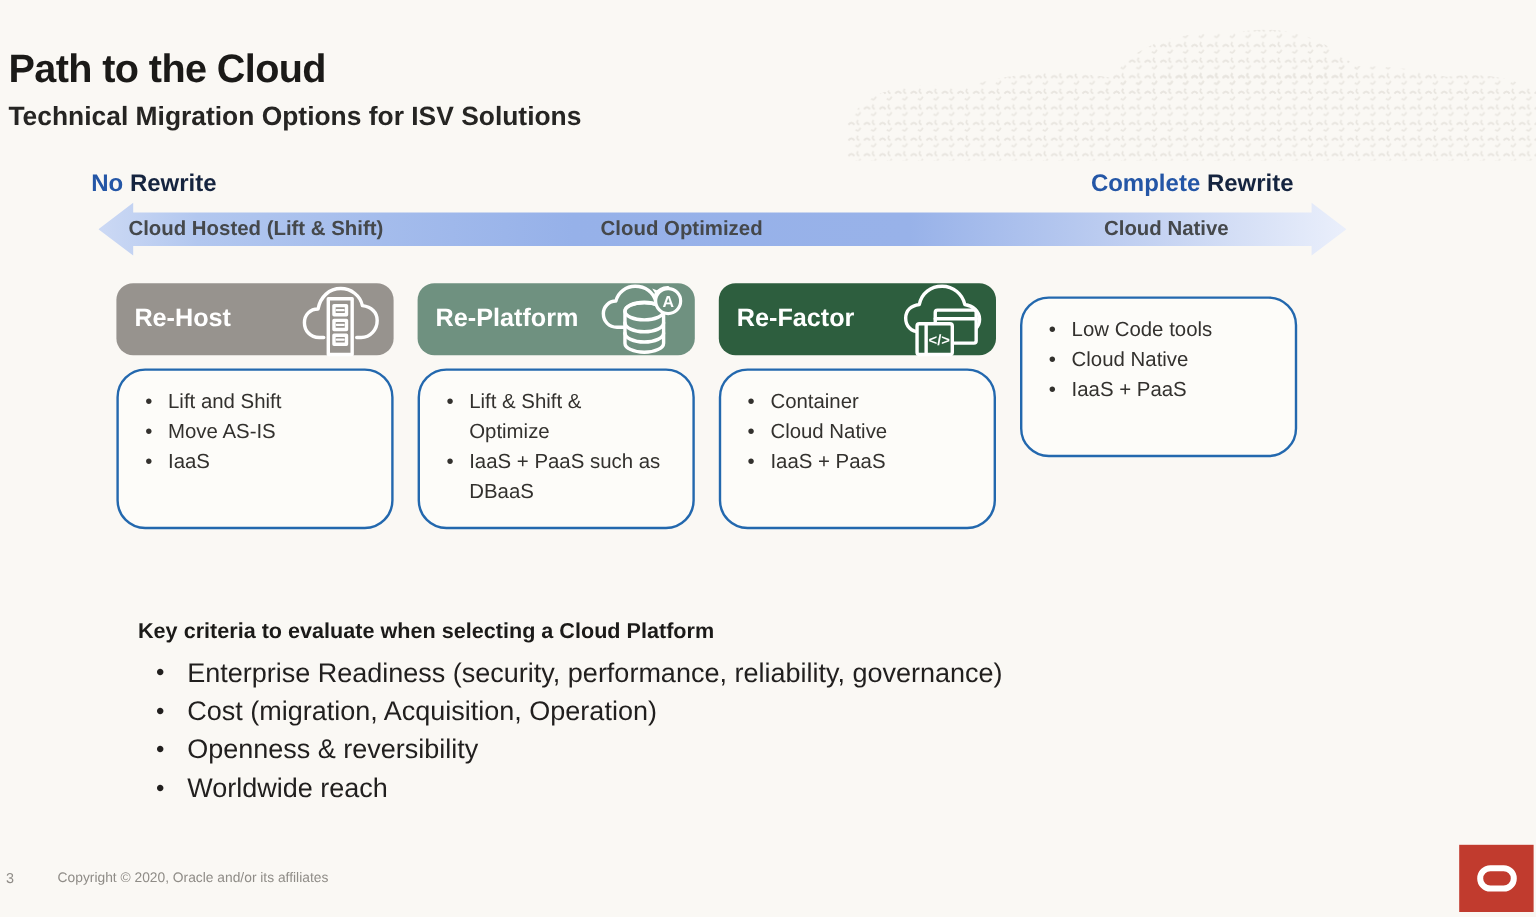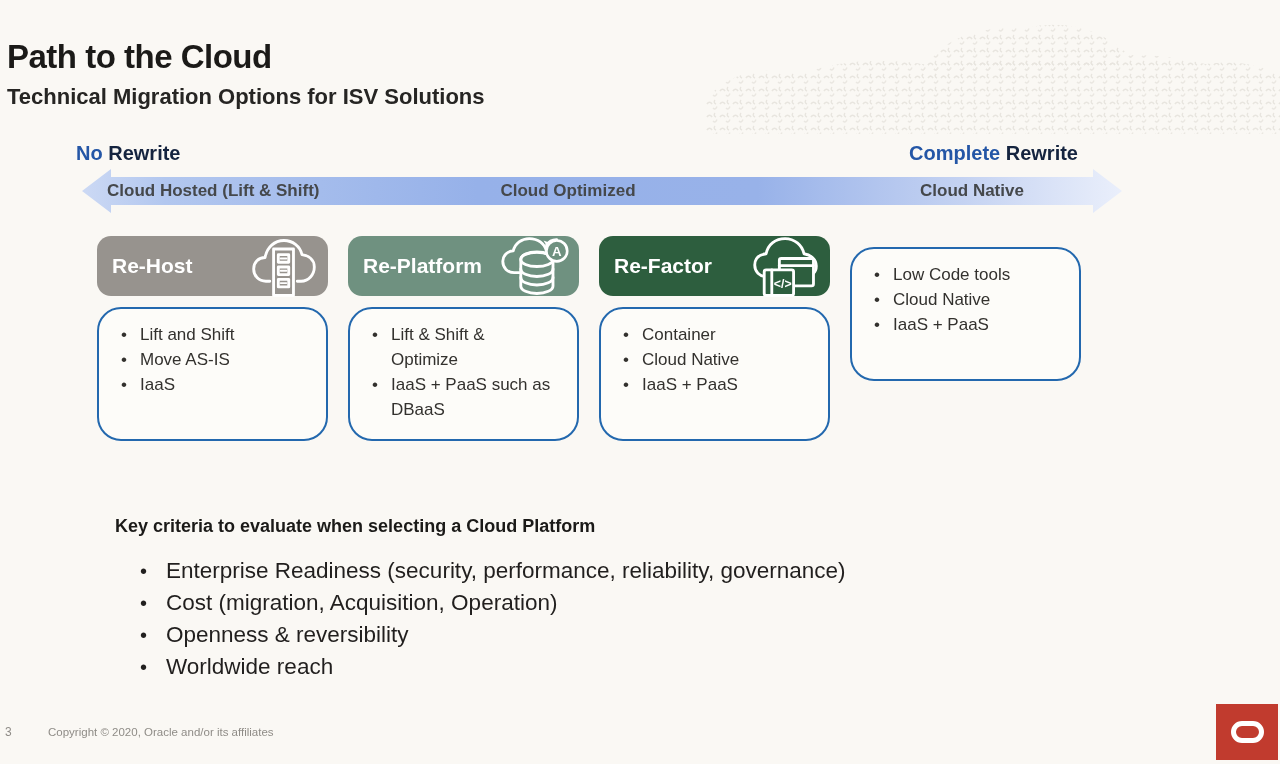--- a/index.html
+++ b/index.html
@@ -66,21 +66,21 @@
     position:relative;padding-left:19px;max-width:162px;
     font-size:17px;line-height:25px;color:#33312e;
   }
   .opt-body li::before{
     content:"•";position:absolute;left:0;top:0;color:#33312e;
   }
 
   
   .criteria{position:absolute;left:115px;top:516px;width:940px;}
   .criteria-heading{font-size:18px;font-weight:800;color:#1b1a18;margin:0 0 8px 0;}
-  .criteria ul{list-style:none;margin:18px;padding:0;}
+  .criteria ul{list-style:none;margin:8px;padding:0;}
   .criteria li{
     position:relative;padding-left:33px;
     font-size:22.5px;line-height:32px;color:#211f1e;
   }
   .criteria li::before{
     content:"•";position:absolute;left:7px;top:0;font-size:20px;color:#211f1e;
   }
 
   
   .page-num{position:absolute;left:5px;top:725px;font-size:12px;color:#8f8c87;}

